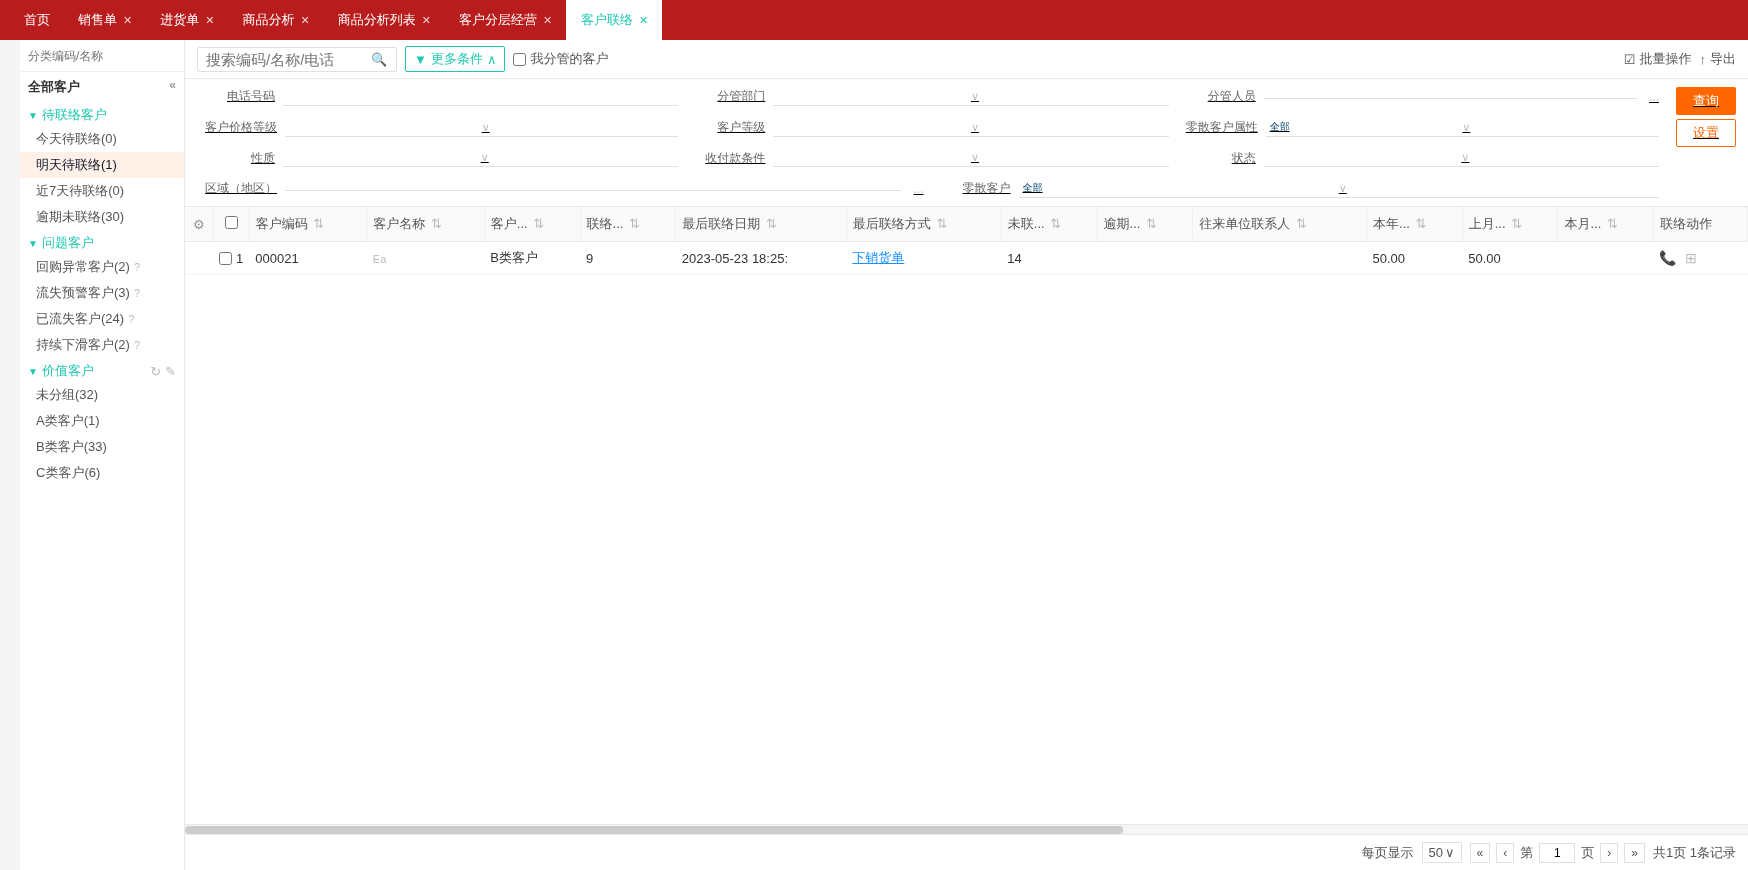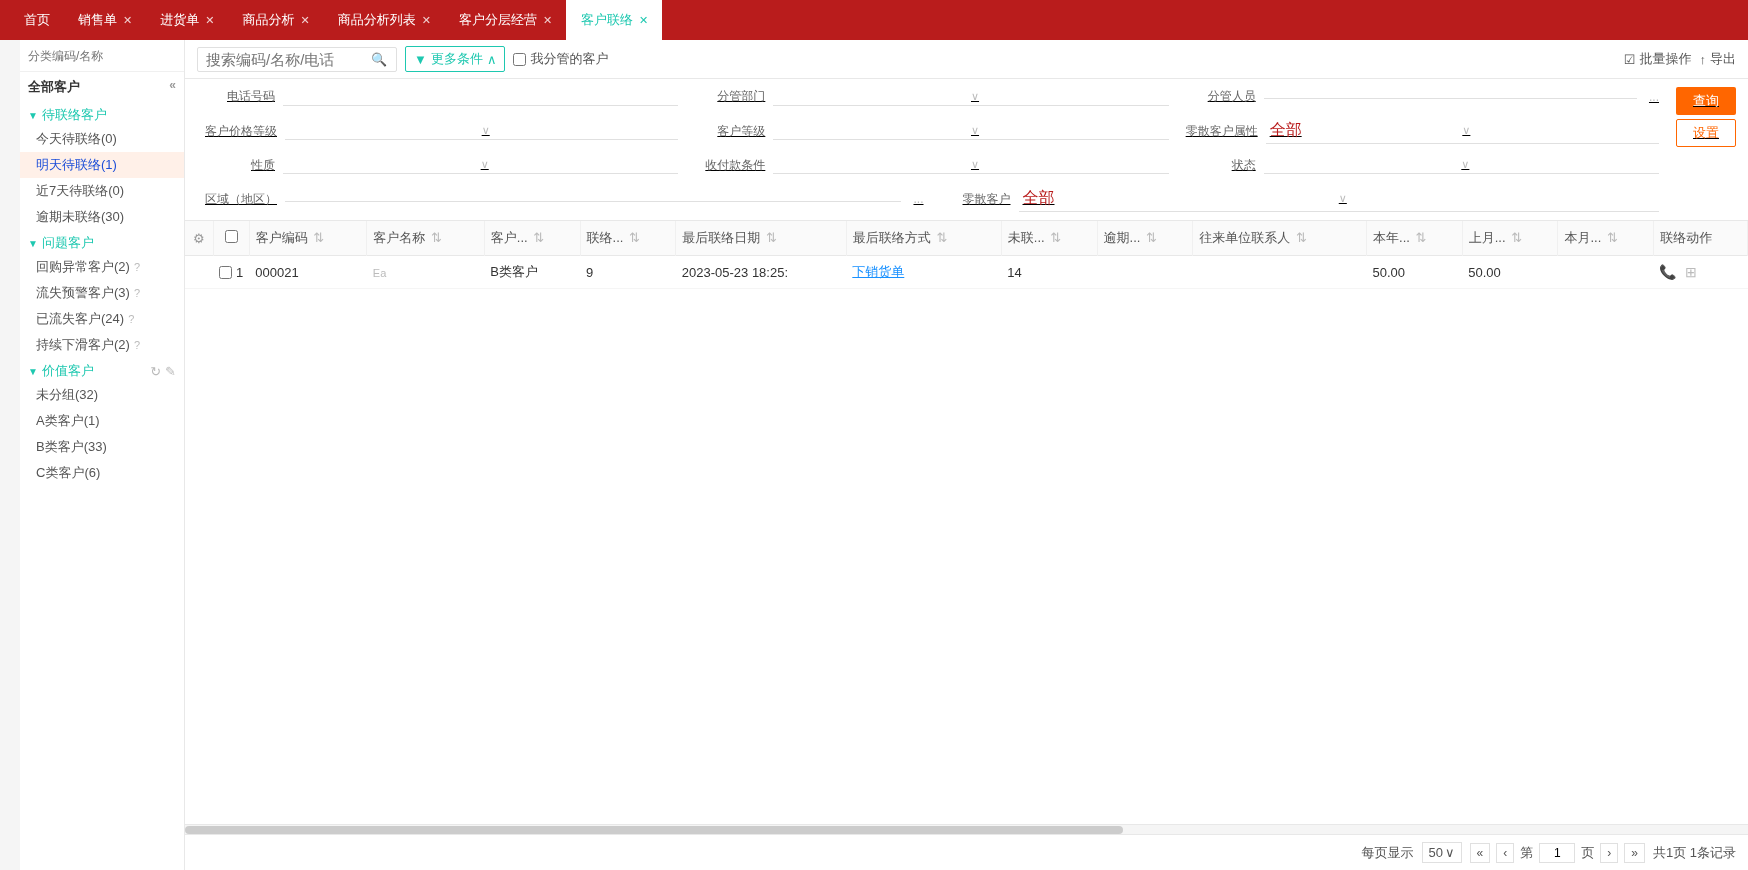--- a/index.html
+++ b/index.html
@@ -89,21 +89,21 @@
     
     .sidebar-item {
       padding: 4px 8px 4px 16px;
       color: #555;
       font-size: 12px;
       cursor: pointer;
       display: flex;
       align-items: center;
       gap: 4px;
     }
-    .sidebar-item.active { background: #fff0e8; color: #1d4ed8; }
+    .sidebar-item.active { background: #fff0e8; color: #0f172a; }
     .sidebar-item .hint-icon { color: #bbb; font-size: 11px; }
 
     
     .content-area {
       flex: 1;
       display: flex;
       flex-direction: column;
       overflow: hidden;
     }
 
@@ -201,21 +201,21 @@
     }
     .filter-select {
       display: flex;
       align-items: center;
       flex: 1;
       border-bottom: 1px solid #e0e0e0;
       padding: 2px 4px;
       justify-content: flex-end;
       cursor: pointer;
     }
-    .filter-select span { flex: 1; color: #b91c1c; font-size: 16px; }
+    .filter-select span { flex: 1; color: #0c4a6e; font-size: 10px; }
     .filter-select .arrow { color: #bbb; font-size: 11px; }
     .filter-dots { color: #bbb; font-size: 12px; cursor: pointer; margin-left: 4px; }
     
     .filter-actions {
       display: flex;
       flex-direction: column;
       gap: 4px;
       margin-left: 8px;
     }
     .btn-query {

